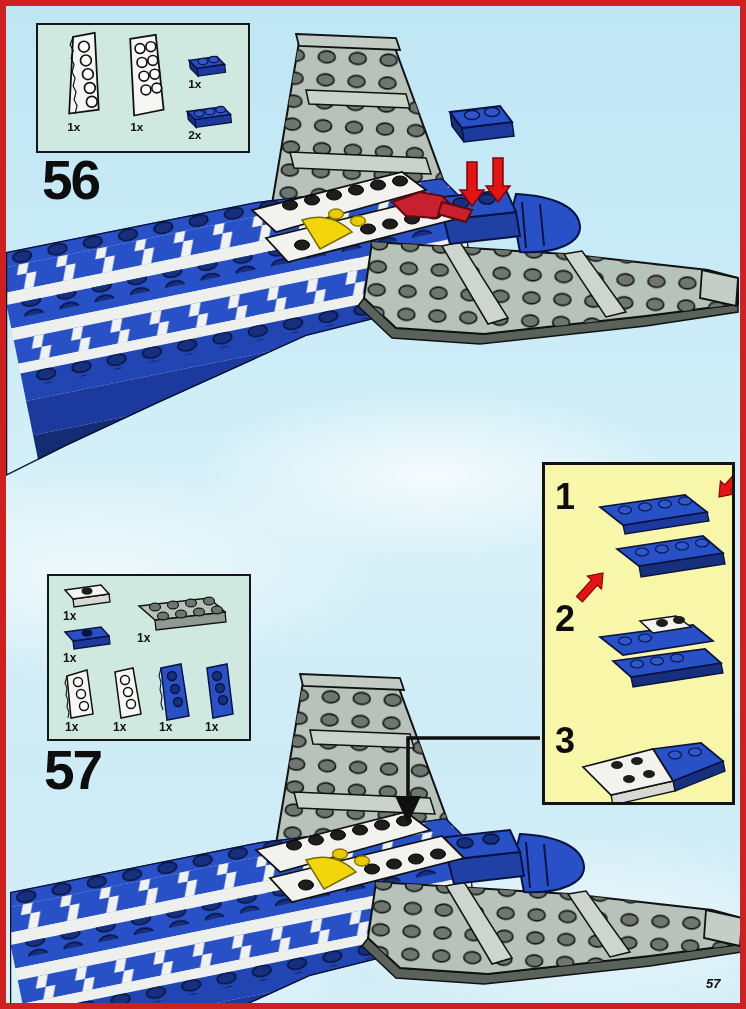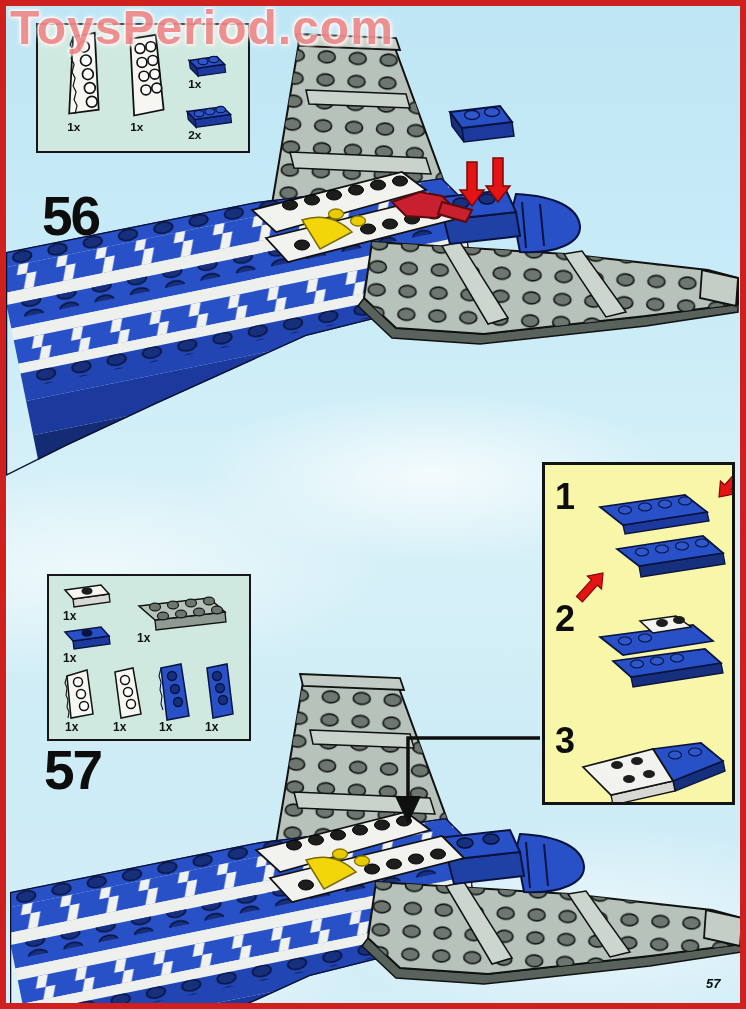--- a/index.html
+++ b/index.html
@@ -163,21 +163,20 @@
     <use href="#redArrow" transform="translate(492,196)"></use>
   </svg>
 
   <svg class="abs illus" style="left:0;top:600px" width="740" height="397" viewBox="0 600 740 397">
     <use href="#jet" transform="translate(4,640)"></use>
 
     <path d="M534,732 H402 V792" stroke="#0f0f0f" stroke-width="3.5" fill="none"></path>
     <polygon points="402,818 389,790 415,790" fill="#0f0f0f"></polygon>
   </svg>
 
-  <div class="abs watermark">ToysPeriod.com</div>
 
   <div class="abs partsbox" style="left:30px;top:17px;width:210px;height:126px;">
     <svg width="206" height="122" viewBox="0 0 206 124">
       <g>
         <path d="M34,12 L56,8 L60,86 L30,90 Z" fill="#f6f6f2" stroke="#111" stroke-width="1.8"></path>
         <path d="M34,12 l-3,8 3,6 -2,8 3,6 -2,8 3,6 -2,8 3,6 -2,8 3,6 -2,8" fill="none" stroke="#111" stroke-width="1.2"></path>
         <g fill="#fff" stroke="#111" stroke-width="1.7">
           <circle cx="45" cy="22" r="5.5"></circle>
             <circle cx="47" cy="36" r="5.5"></circle>
             <circle cx="49" cy="50" r="5.5"></circle>
@@ -213,21 +212,21 @@
         <ellipse cx="173" cy="88" rx="5" ry="3.2" fill="#2f57cc" stroke="#0a1340" stroke-width="1.2"></ellipse>
         <ellipse cx="184" cy="86" rx="5" ry="3.2" fill="#2f57cc" stroke="#0a1340" stroke-width="1.2"></ellipse>
       </g>
       <text class="cnt" x="28" y="108">1x</text>
       <text class="cnt" x="92" y="108">1x</text>
       <text class="cnt" x="151" y="64">1x</text>
       <text class="cnt" x="151" y="116">2x</text>
     </svg>
   </div>
 
-  <div class="abs stepnum" style="left:36px;top:142px;margin-top:36px;">56</div>
+  <div class="abs stepnum" style="left:36px;top:142px;">56</div>
 
   <div class="abs callout" style="left:536px;top:456px;width:187px;height:337px;">
     <svg width="187" height="337" viewBox="0 0 187 337">
       <text class="bignum" x="10" y="44">1</text>
       <g>
         <polygon points="78,60 162,47 164,56 80,69" fill="#1c3a9e" stroke="#0a1340" stroke-width="1.3"></polygon>
         <polygon points="55,42 140,30 162,47 78,60" fill="#2851c8" stroke="#0a1340" stroke-width="1.7"></polygon>
         <g fill="#2f57cc" stroke="#0a1340" stroke-width="1.2">
           <ellipse cx="80" cy="45" rx="6.5" ry="4"></ellipse>
             <ellipse cx="100" cy="42" rx="6.5" ry="4"></ellipse>

